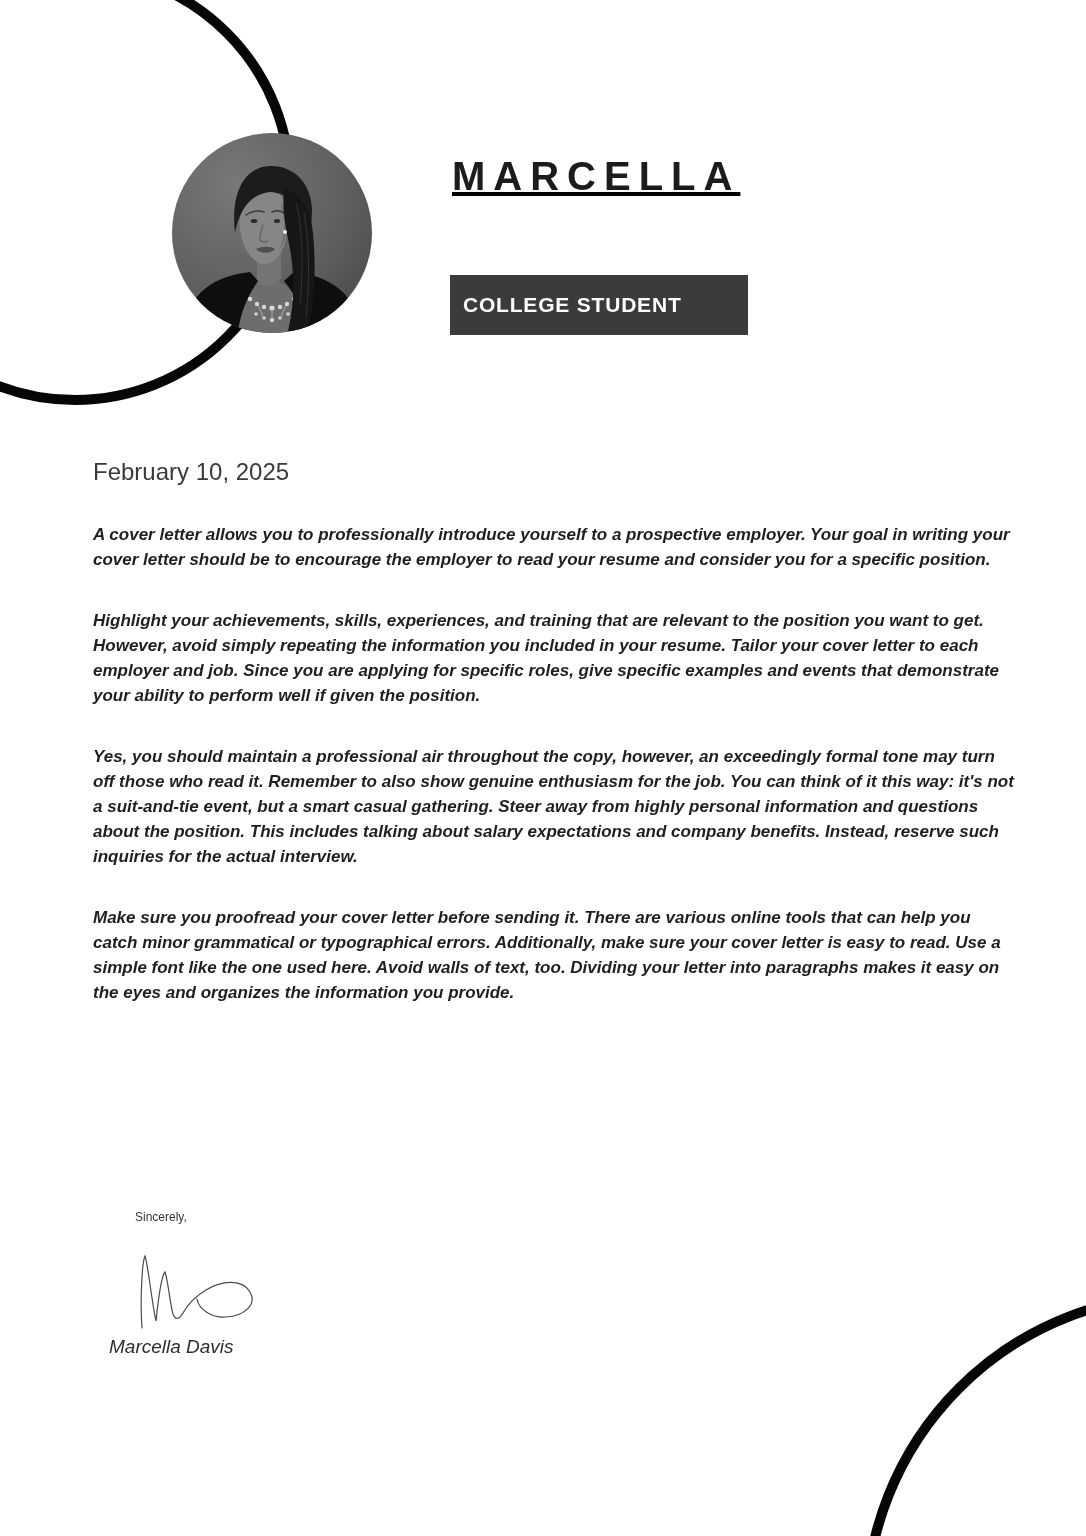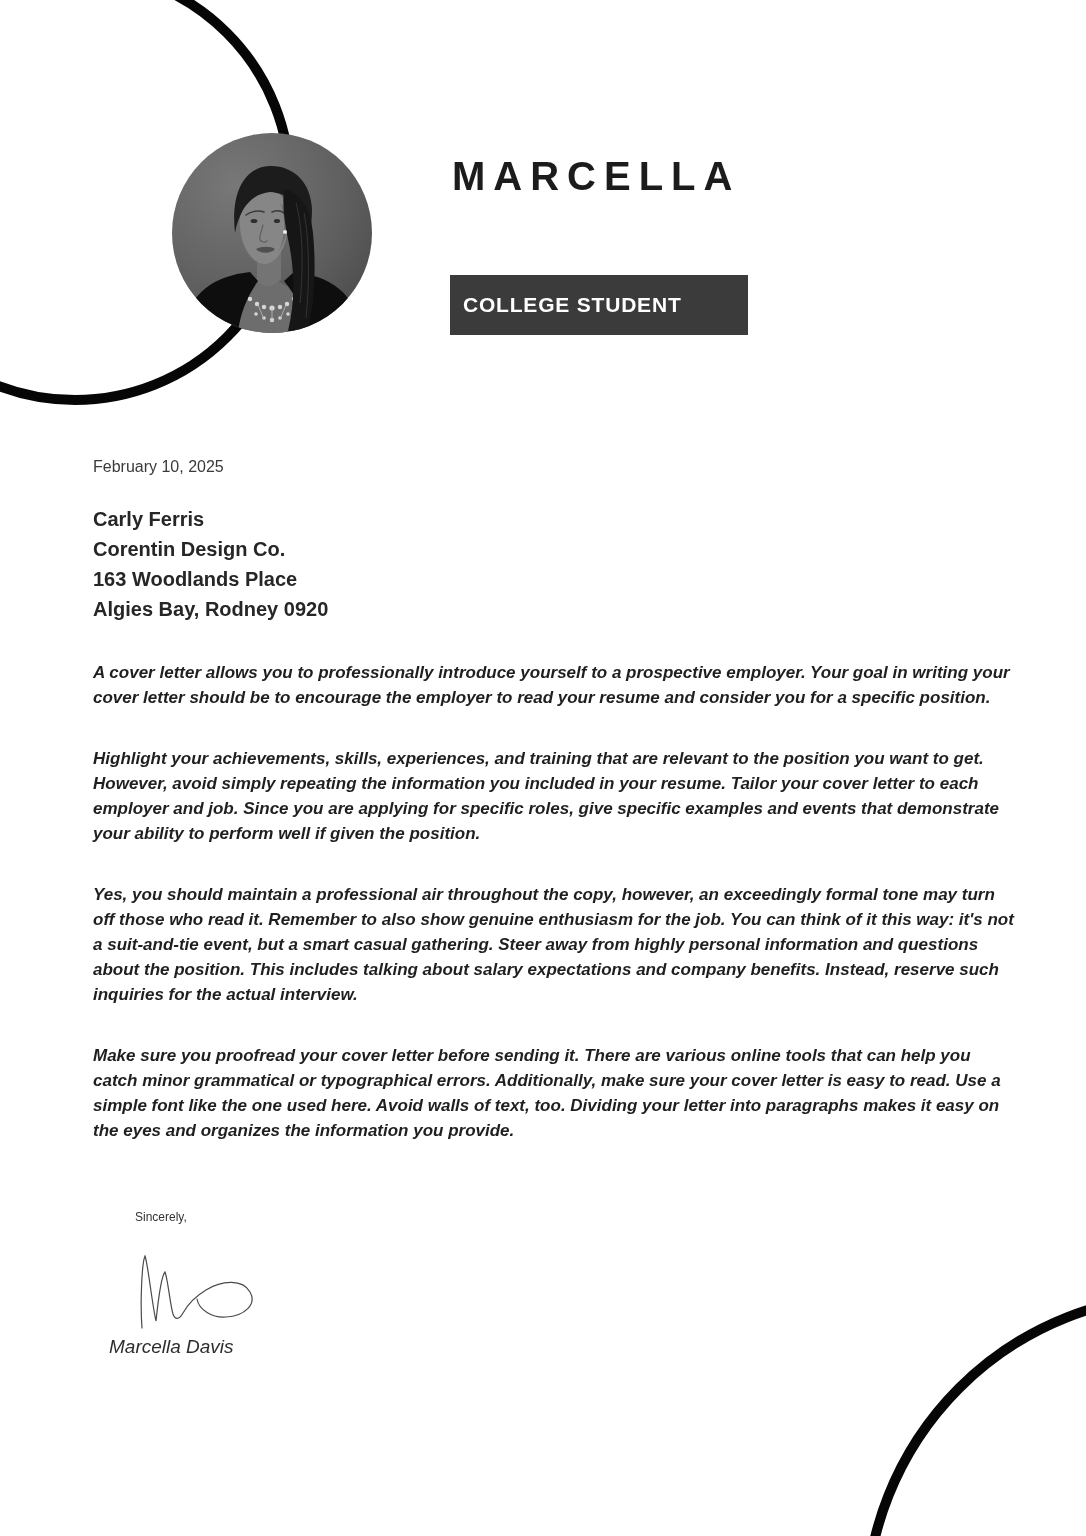--- a/index.html
+++ b/index.html
@@ -24,21 +24,21 @@
   .photo {
     position:absolute; left:172px; top:133px;
     width:200px; height:200px;
     border-radius:50%;
     overflow:hidden;
     z-index:2;
   }
   .photo svg { display:block; width:100%; height:100%; }
 
   
-  .name-block { position:absolute; left:452px; top:146px; z-index:3; }
+  .name-block { position:absolute; left:452px; top:146px; z-index:3;text-decoration:underline; }
   .name-line {
     font-size:40px; font-weight:800; letter-spacing:8px;
     line-height:60px; color:#1c1c1c;
   }
 
   
   .badge {
     position:absolute; left:450px; top:275px;
     width:298px; height:60px;
     background:#3b3b3b;
@@ -48,21 +48,21 @@
   }
   .badge-label {
     color:#ffffff; font-size:21px; font-weight:700; letter-spacing:0.8px;
   }
 
   
   .letter {
     position:absolute; left:93px; top:458px; width:922px;
     z-index:3;
   }
-  .date { font-size:16px; color:#3a3a3a; margin-bottom:28px; }
+  .date { font-size:24px; color:#3a3a3a; margin-bottom:28px; }
   .recipient-line {
     font-size:20px; font-weight:700; line-height:30px; color:#262626;
   }
   .salutation {
     margin-top:44px;
     font-style:italic; font-weight:600; font-size:17px;
     line-height:25px; color:#1f1f1f;
   }
   .letter p {
     font-style:italic; font-weight:600; font-size:17px;
@@ -139,26 +139,20 @@
   <div class="name-block">
     <div class="name-line">MARCELLA</div>
   </div>
 
   <div class="badge">
     <span class="badge-label">COLLEGE STUDENT</span>
   </div>
 
   <div class="letter">
     <div class="date">February 10, 2025</div>
-    <div class="recipient">
-      <div class="recipient-line">Carly Ferris</div>
-      <div class="recipient-line">Corentin Design Co.</div>
-      <div class="recipient-line">163 Woodlands Place</div>
-      <div class="recipient-line">Algies Bay, Rodney 0920</div>
-    </div>
     <p>A cover letter allows you to professionally introduce yourself to a prospective employer. Your goal in writing your cover letter should be to encourage the employer to read your resume and consider you for a specific position.</p>
     <p>Highlight your achievements, skills, experiences, and training that are relevant to the position you want to get. However, avoid simply repeating the information you included in your resume. Tailor your cover letter to each employer and job. Since you are applying for specific roles, give specific examples and events that demonstrate your ability to perform well if given the position.</p>
     <p>Yes, you should maintain a professional air throughout the copy, however, an exceedingly formal tone may turn off those who read it. Remember to also show genuine enthusiasm for the job. You can think of it this way: it's not a suit-and-tie event, but a smart casual gathering. Steer away from highly personal information and questions about the position. This includes talking about salary expectations and company benefits. Instead, reserve such inquiries for the actual interview.</p>
     <p>Make sure you proofread your cover letter before sending it. There are various online tools that can help you catch minor grammatical or typographical errors. Additionally, make sure your cover letter is easy to read. Use a simple font like the one used here. Avoid walls of text, too. Dividing your letter into paragraphs makes it easy on the eyes and organizes the information you provide.</p>
   </div>
 
   <div class="closing">Sincerely,</div>
   <svg class="signature" viewBox="0 0 140 90" aria-hidden="true">
     <path d="M 24,86 C 22,60 24,20 27,14 C 30,22 34,62 38,79 C 40,60 43,34 47,30 C 50,38 52,62 55,72 C 57,78 61,78 65,71 C 70,62 78,54 88,48 C 104,38 125,37 132,50 C 139,62 127,74 108,75 C 94,76 81,68 79,57" fill="none" stroke="#4a4a4a" stroke-width="1.2" stroke-linecap="round"></path>
   </svg>

